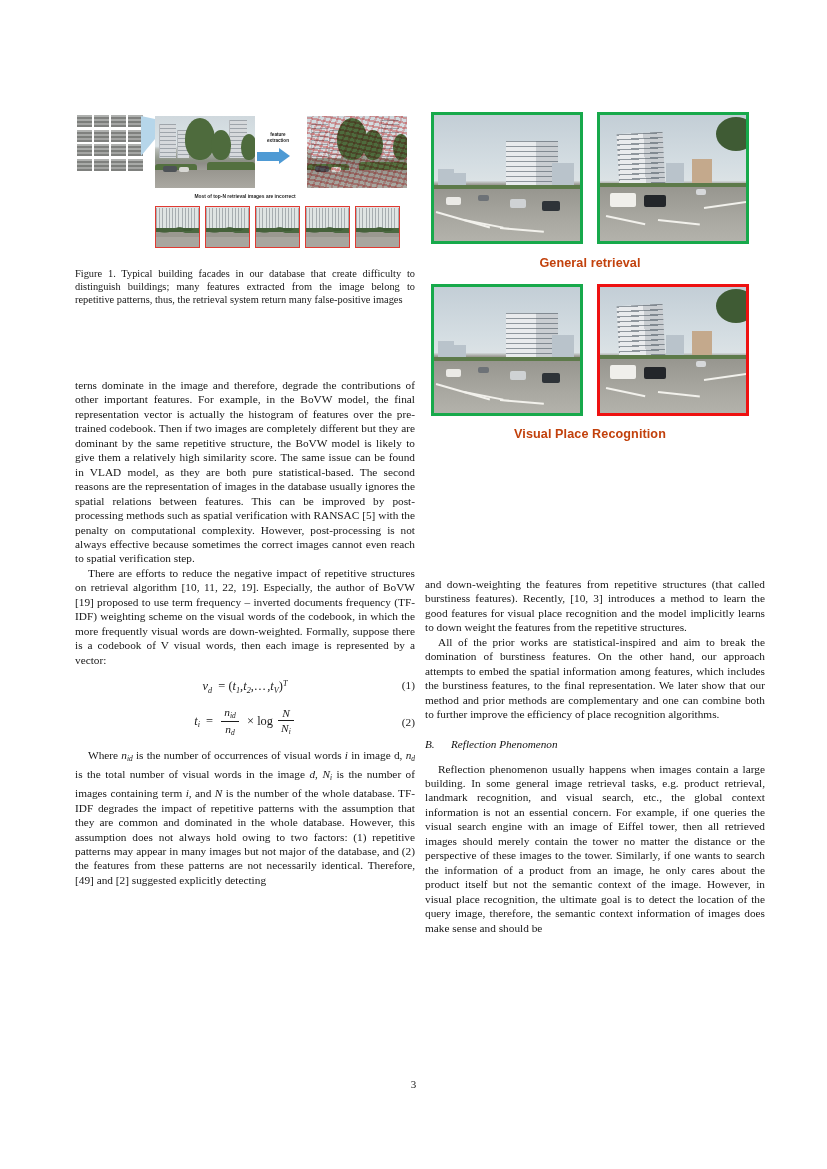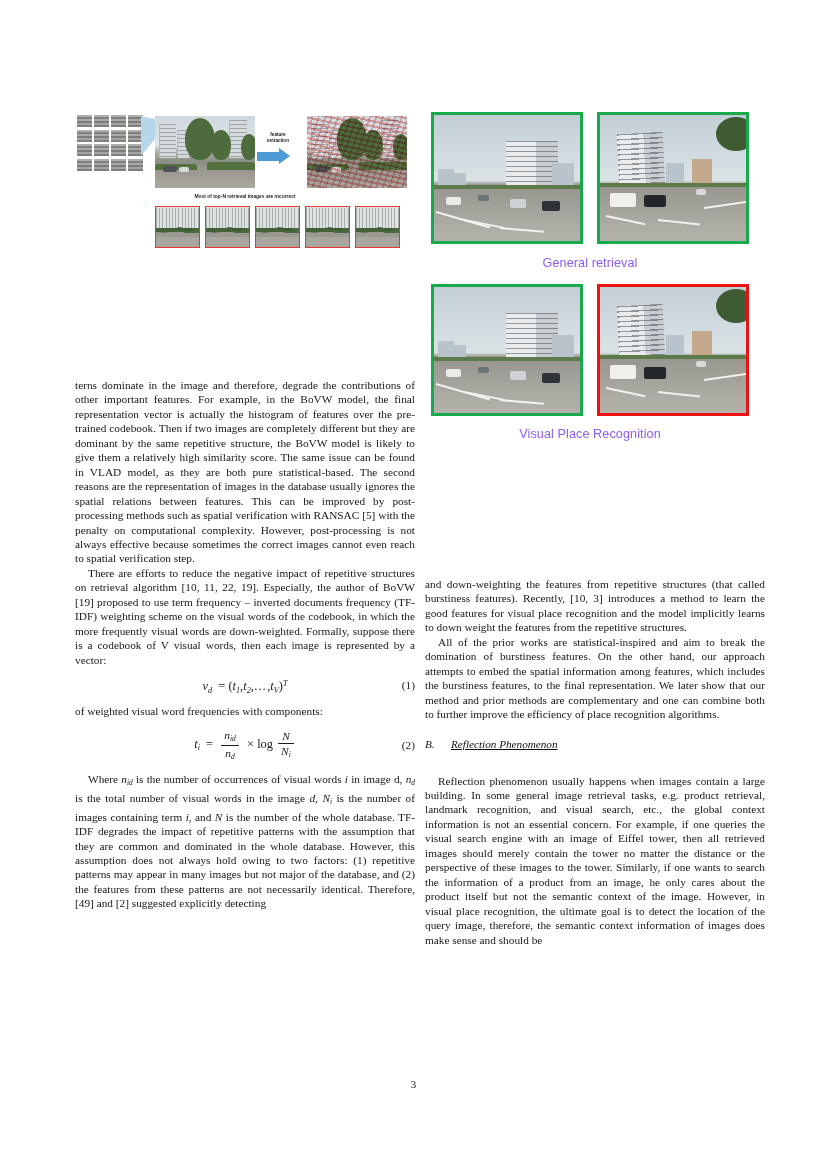--- a/index.html
+++ b/index.html
@@ -287,23 +287,23 @@
     height: 132px;
     box-sizing: border-box;
     overflow: hidden;
     position: relative;
   }
   .bd-green { border: 3.2px solid #17a94b; }
   .bd-red   { border: 3.2px solid #ee1111; }
   .f2-label {
     text-align: center;
     font-family: "Liberation Sans", sans-serif;
-    font-weight: 400;
+    font-weight: 700;
     font-size: 12.6px;
-    color: #8b5cf6;
+    color: #c2410c;
     letter-spacing: .1px;
   }
 
   
   .boule {
     position: absolute;
     inset: 0;
     background: linear-gradient(180deg, #c3ced6 0%, #d4dde2 38%, #dbe2e5 52%, #9d9c96 55%, #8e8d87 100%);
   }
   .boule .tower {
@@ -448,34 +448,36 @@
           </div>
         </div>
       <div class="thumb">
           <div class="facade">
             <div class="veg"></div>
           </div>
         </div>
     </div>
   </div>
 
+  <div class="col col-left" style="top:267px;">
+    <p class="caption">Figure 1. Typical building facades in our database that create difficulty to distinguish buildings; many features extracted from the image belong to repetitive patterns, thus, the retrieval system return many false-positive images</p>
+  </div>
 
   <div class="col col-left" style="top:378px;">
     <p class="noindent">terns dominate in the image and therefore, degrade the contributions of other important features. For example, in the BoVW model, the final representation vector is actually the histogram of features over the pre-trained codebook. Then if two images are completely different but they are dominant by the same repetitive structure, the BoVW model is likely to give them a relatively high similarity score. The same issue can be found in VLAD model, as they are both pure statistical-based. The second reasons are the representation of images in the database usually ignores the spatial relations between features. This can be improved by post-processing methods such as spatial verification with RANSAC [5] with the penalty on computational complexity. However, post-processing is not always effective because sometimes the correct images cannot even reach to spatial verification step.</p>
     <p class="indent" style="margin-top:0;">There are efforts to reduce the negative impact of repetitive structures on retrieval algorithm [10, 11, 22, 19]. Especially, the author of BoVW [19] proposed to use term frequency – inverted documents frequency (TF-IDF) weighting scheme on the visual words of the codebook, in which the more frequently visual words are down-weighted. Formally, suppose there is a codebook of V visual words, then each image is represented by a vector:</p>
 
     <div class="eq-row" style="margin:9px 16px 9px 0;">
       <span class="eq-body">
         <span class="it">v</span><span class="sub">d</span>
         &nbsp;=&nbsp;(<span class="it">t</span><span class="sub">1</span>,<span class="it">t</span><span class="sub">2</span>,<span style="letter-spacing:1px;">…</span>,<span class="it">t</span><span class="sub">V</span>)<span class="sup-t">T</span>
       </span>
       <span class="eq-num">(1)</span>
     </div>
 
-    <p class="noindent">of weighted visual word frequencies with components:</p>
 
     <div class="eq-row" style="margin:11px 0 11px 0;">
       <span class="eq-body">
         <span class="it">t</span><span class="sub">i</span>
         &nbsp;=&nbsp;
         <span class="frac">
           <span class="num"><span class="it">n</span><span class="sub">id</span></span>
           <span class="den"><span class="it">n</span><span class="sub">d</span></span>
         </span>
         &nbsp;×&nbsp;log
@@ -573,21 +575,21 @@
       </div>
     </div>
     <div class="f2-label" style="margin-top:11px;">Visual Place Recognition</div>
   </div>
 
 
   <div class="col col-right" style="top:577px;">
     <p class="noindent">and down-weighting the features from repetitive structures (that called burstiness features). Recently, [10, 3] introduces a method to learn the good features for visual place recognition and the model implicitly learns to down weight the features from the repetitive structures.</p>
     <p class="indent">All of the prior works are statistical-inspired and aim to break the domination of burstiness features. On the other hand, our approach attempts to embed the spatial information among features, which includes the burstiness features, to the final representation. We later show that our method and prior methods are complementary and one can combine both to further improve the efficiency of place recognition algorithms.</p>
 
-    <div class="subhead" style="margin:16px 0 24px 0;text-decoration:underline;">
+    <div class="subhead" style="margin:16px 0 12px 0;">
       <span class="lbl">B.</span><span>Reflection Phenomenon</span>
     </div>
 
     <p class="indent">Reflection phenomenon usually happens when images contain a large building. In some general image retrieval tasks, e.g. product retrieval, landmark recognition, and visual search, etc., the global context information is not an essential concern. For example, if one queries the visual search engine with an image of Eiffel tower, then all retrieved images should merely contain the tower no matter the distance or the perspective of these images to the tower. Similarly, if one wants to search the information of a product from an image, he only cares about the product itself but not the semantic context of the image. However, in visual place recognition, the ultimate goal is to detect the location of the query image, therefore, the semantic context information of images does make sense and should be</p>
   </div>
 
   <div class="pagenum">3</div>
 </div>
 
 </body></html>

